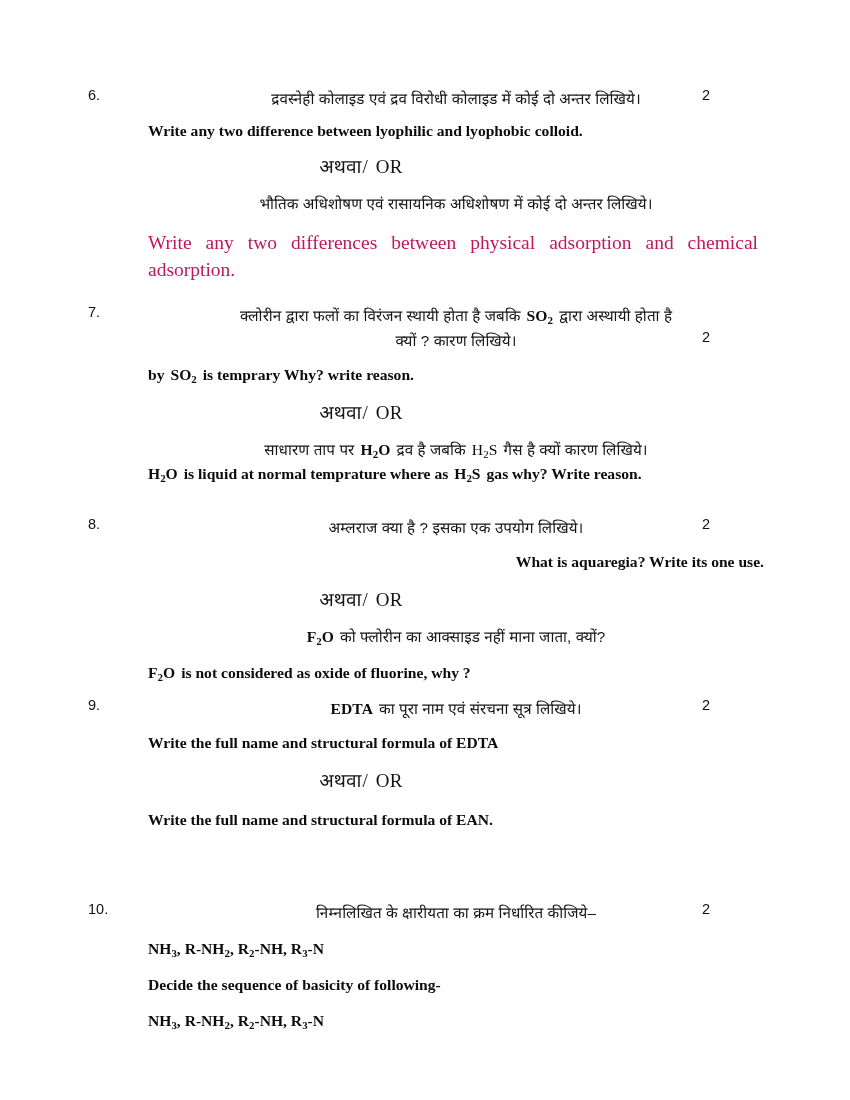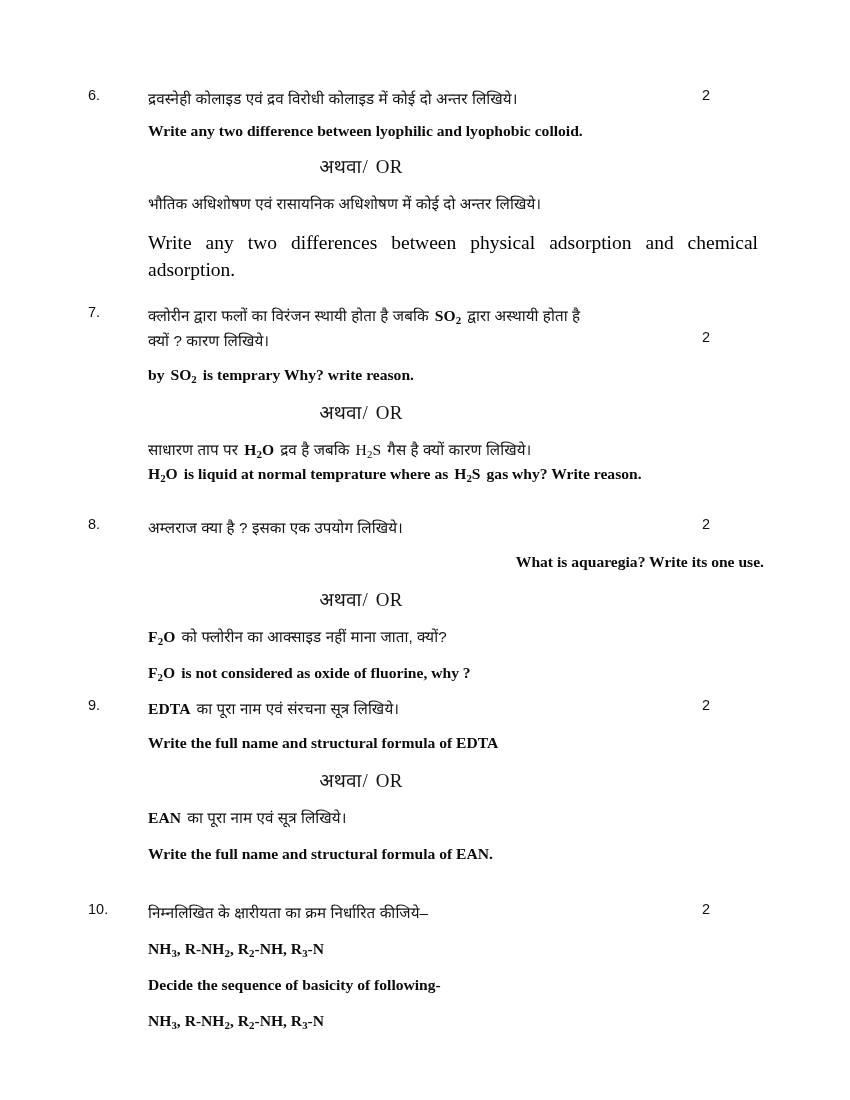--- a/index.html
+++ b/index.html
@@ -66,36 +66,37 @@
 
   
   .hi {
     font-family: "Liberation Sans", "DejaVu Sans", sans-serif;
     font-size: 15.2px;
     line-height: 1.45;
     letter-spacing: 0.1px;
     color: #141414;
     font-weight: 400;
     white-space: nowrap;
+    text-align: center;
   }
 
   .en {
     font-family: "Liberation Serif", "DejaVu Serif", serif;
     font-size: 15.6px;
     line-height: 1.42;
     color: #0c0c0c;
     font-weight: 700;
     white-space: nowrap;
   }
 
   .en-justify {
     font-family: "Liberation Serif", "DejaVu Serif", serif;
     font-size: 19.5px;
     line-height: 1.42;
-    color: #000000;
+    color: #be185d;
     font-weight: 400;
     text-align: justify;
     text-align-last: left;
     white-space: normal;
   }
 
   .or-line {
     text-align: center;
     font-size: 19px;
     line-height: 1.4;
@@ -233,23 +234,20 @@
 
     <div class="qbody" style="margin-top:12px;">
       <div class="en">Write the full name and structural formula of EDTA</div>
     </div>
 
     <div class="or-line" style="margin-top:14px;">
       <span class="or-hi">अथवा</span><span class="or-sep">/</span><span class="sp"></span><span class="or-en">OR</span>
     </div>
 
     <div style="margin-top:12px; margin-left:60px;">
-      <div class="hi">
-        <span class="en" style="font-weight:700;">EAN</span><span class="sp"></span><span>का पूरा नाम एवं सूत्र लिखिये।</span>
-      </div>
       <div class="en" style="margin-top:14px;">Write the full name and structural formula of EAN.</div>
     </div>
   </div>
 
   <div class="qblock" style="top:902px;">
 
     <div class="qrow">
       <div class="qnum">10.</div>
       <div class="qmarks">2</div>
       <div class="qbody">

